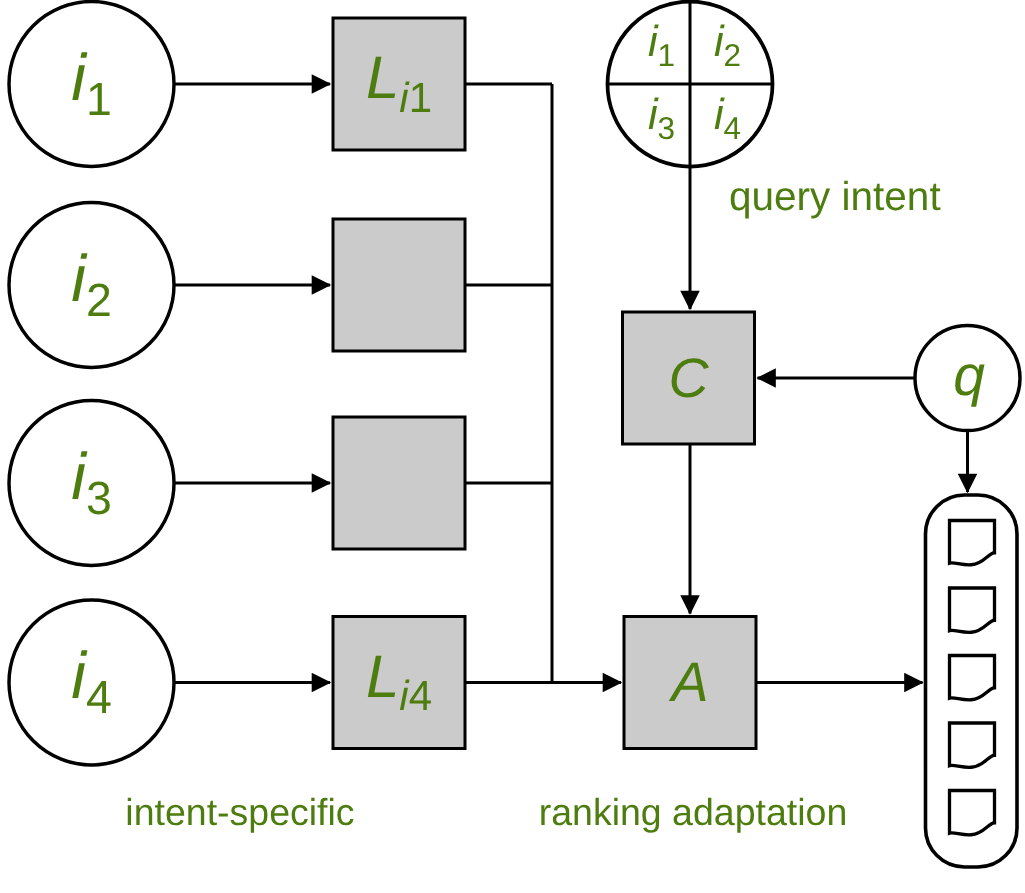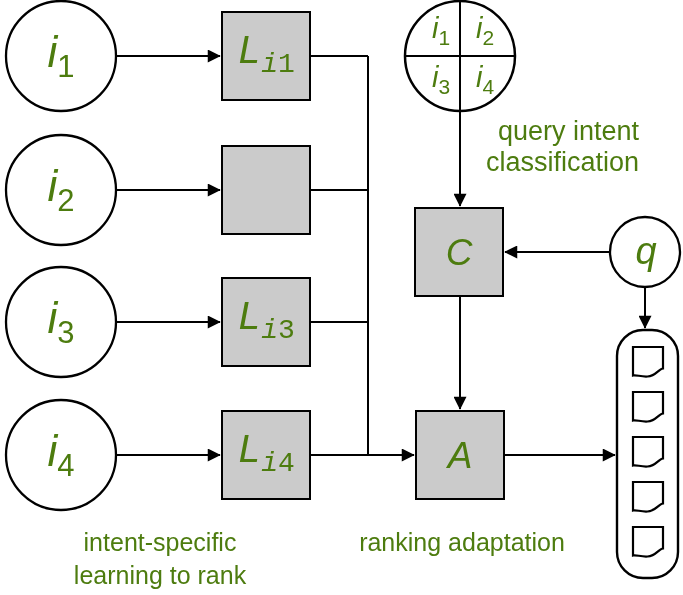--- a/index.html
+++ b/index.html
@@ -9,21 +9,21 @@
   }
   .stage > svg{position:absolute;left:0;top:0;}
   .lbl{
     position:absolute;transform:translate(-50%,-50%);
     line-height:1;white-space:nowrap;
   }
   .it{font-style:italic;}
   .sub{vertical-align:-0.33em;}
   .intent{font-size:44px;}
   .intent .sub{font-size:31px;}
-  .ranker{font-size:40px;font-family:Liberation Mono, monospace;}
+  .ranker{font-size:40px;}
   .ranker .sub{font-size:28px;}
   .square-lbl{font-size:37px;font-style:italic;}
   .q-lbl{font-size:38px;font-style:italic;}
   .pie-lbl{font-size:29px;}
   .pie-lbl .sub{font-size:21px;}
   .note{
     position:absolute;left:486px;top:116px;
     font-size:27px;line-height:31px;text-align:right;
   }
   .caption{
@@ -94,38 +94,35 @@
       </g>
     </g>
   </svg>
 
   <div class="lbl intent" style="left:61px;top:56px"><span class="it">i</span><span class="sub">1</span></div>
   <div class="lbl intent" style="left:61px;top:190px"><span class="it">i</span><span class="sub">2</span></div>
   <div class="lbl intent" style="left:61px;top:322px"><span class="it">i</span><span class="sub">3</span></div>
   <div class="lbl intent" style="left:61px;top:455px"><span class="it">i</span><span class="sub">4</span></div>
 
   <div class="lbl ranker" style="left:266px;top:56px"><span class="it">L</span><span class="sub"><span class="it">i</span><span>1</span></span></div>
-  <div class="lbl ranker" style="left:266px;top:322px"><span class="it">L</span><span class="sub"><span class="it">i</span><span>3</span></span></div>
   <div class="lbl ranker" style="left:266px;top:455px"><span class="it">L</span><span class="sub"><span class="it">i</span><span>4</span></span></div>
 
   <div class="lbl pie-lbl" style="left:441px;top:31px"><span class="it">i</span><span class="sub">1</span></div>
   <div class="lbl pie-lbl" style="left:485px;top:31px"><span class="it">i</span><span class="sub">2</span></div>
   <div class="lbl pie-lbl" style="left:441px;top:80px"><span class="it">i</span><span class="sub">3</span></div>
   <div class="lbl pie-lbl" style="left:485px;top:80px"><span class="it">i</span><span class="sub">4</span></div>
 
   <div class="lbl square-lbl" style="left:459px;top:252px">C</div>
   <div class="lbl square-lbl" style="left:460px;top:455px">A</div>
   <div class="lbl q-lbl" style="left:646px;top:251px">q</div>
 
   <div class="note">
     <div>query intent</div>
-    <div>classification</div>
   </div>
 
   <div class="caption caption-left">
     <div>intent-specific</div>
-    <div>learning to rank</div>
   </div>
   <div class="caption caption-right">
     <div>ranking adaptation</div>
   </div>
 
 </div>
 
 </body></html>

